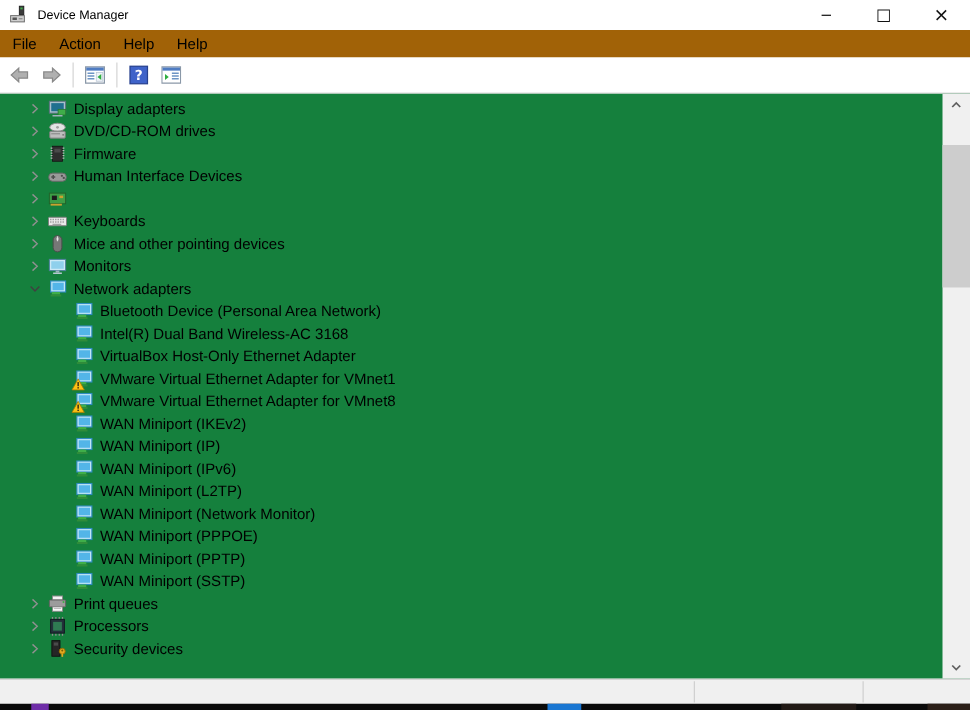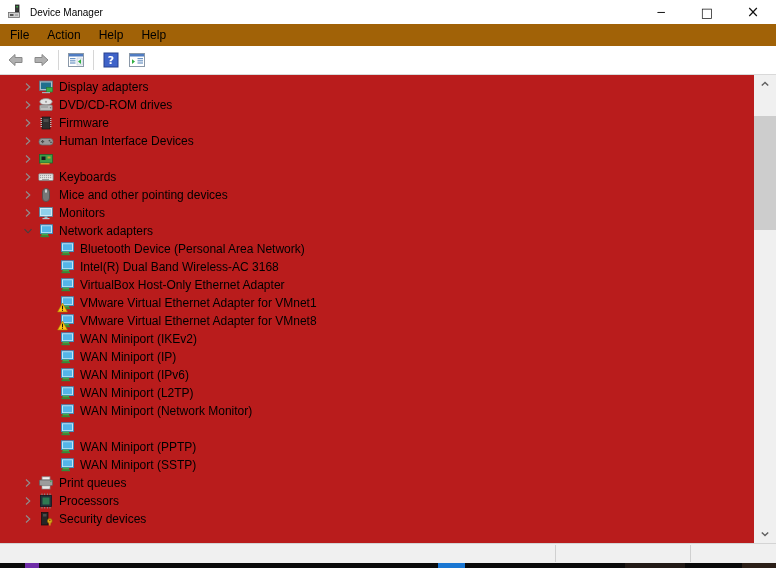--- a/index.html
+++ b/index.html
@@ -25,21 +25,21 @@
   .menubar { height:22px; display:flex; align-items:center; background:#a16207; padding-left:1px; }
   .menu-item { padding:3px 9px; cursor:default; }
 
   
   .toolbar { height:29px; display:flex; align-items:center; background:#fff;
              border-bottom:1px solid #d9d9d9; padding-left:2px; }
   .tb-btn { width:24px; height:24px; display:flex; align-items:center; justify-content:center; margin:0 1px; }
   .tb-sep { width:1px; height:20px; background:#d6d6d6; margin:0 4px; }
 
   
-  .content { position:relative; height:468px; background:#b91c1c; overflow:hidden; }
+  .content { position:relative; height:468px; background:#15803d; overflow:hidden; }
   .tree { position:absolute; left:0; top:0; right:22px; bottom:0; overflow:hidden; padding-top:3px; }
   .tree-row { display:flex; align-items:center; height:18px; white-space:nowrap; }
   .chev { width:16px; height:16px; margin-left:20px; flex:none; }
   .node-icon { width:16px; height:16px; margin-left:2px; position:relative; flex:none; }
   .tree-row.child .node-icon { margin-left:59px; }
   .label { margin-left:5px; }
   .warn { position:absolute; left:-2px; bottom:-2px; width:11px; height:11px; }
   svg { display:block; }
 
   
@@ -434,20 +434,21 @@
         </div>
         <div class="tree-row child">
           <span class="node-icon">
             <svg width="16" height="16" viewBox="0 0 16 16">
               <rect x="2.5" y="1.8" width="12" height="8.8" fill="#bfe5f7" stroke="#2f8cc0" stroke-width="0.9"></rect>
               <rect x="4" y="3.2" width="9" height="6" fill="#53b5e8"></rect>
               <rect x="3.5" y="10.6" width="6.5" height="2" fill="#3fae49"></rect>
               <rect x="2.5" y="12.6" width="8.5" height="1.6" fill="#2f8c3a"></rect>
             </svg>
           </span>
+          <span class="label">WAN Miniport (PPPOE)</span>
         </div>
         <div class="tree-row child">
           <span class="node-icon">
             <svg width="16" height="16" viewBox="0 0 16 16">
               <rect x="2.5" y="1.8" width="12" height="8.8" fill="#bfe5f7" stroke="#2f8cc0" stroke-width="0.9"></rect>
               <rect x="4" y="3.2" width="9" height="6" fill="#53b5e8"></rect>
               <rect x="3.5" y="10.6" width="6.5" height="2" fill="#3fae49"></rect>
               <rect x="2.5" y="12.6" width="8.5" height="1.6" fill="#2f8c3a"></rect>
             </svg>
           </span>

